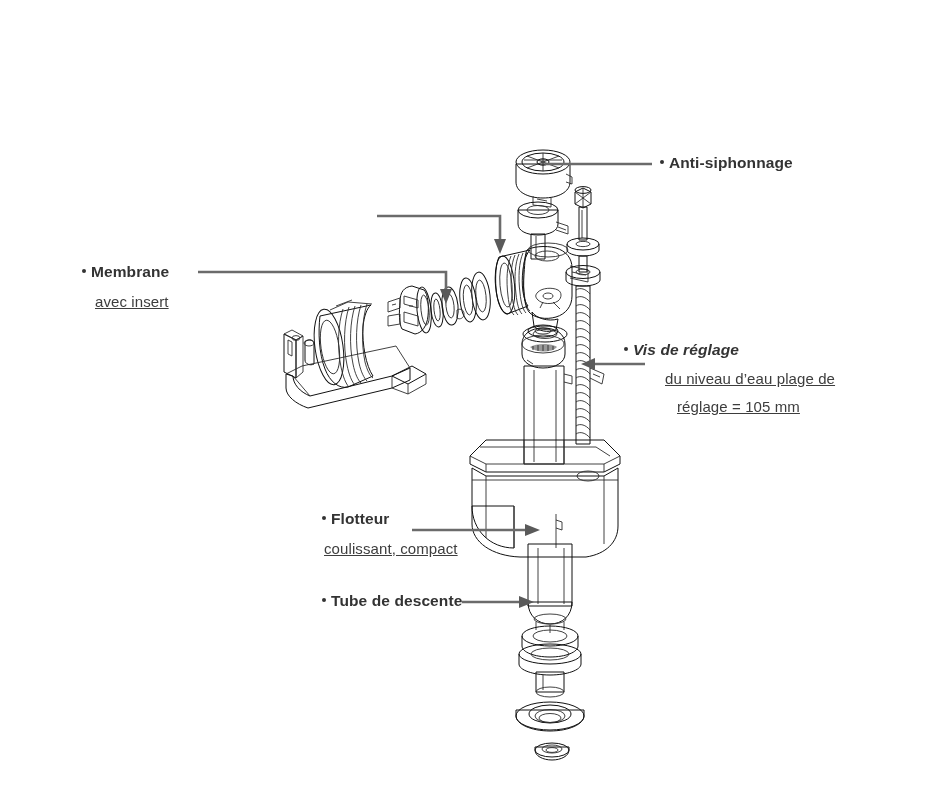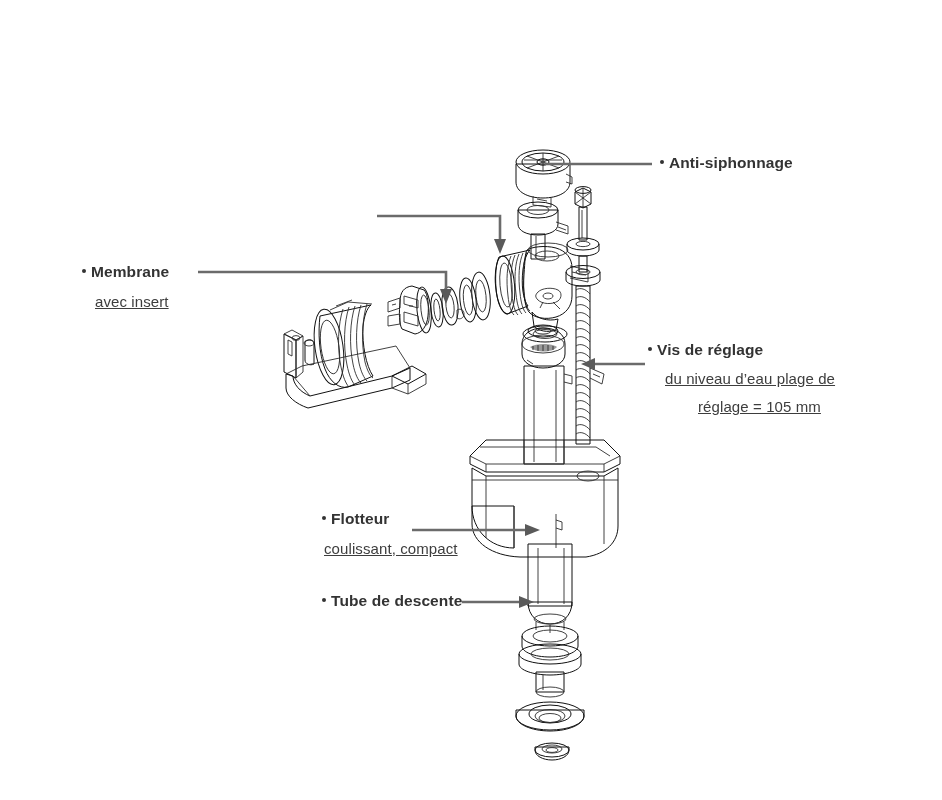--- a/index.html
+++ b/index.html
@@ -392,25 +392,25 @@
   <div class="label lbl-main" style="left:660px; top:111px;">
     <span class="bullet"></span><span>Anti-siphonnage</span>
   </div>
 
 
   <div class="label lbl-main" style="left:82px; top:220px;">
     <span class="bullet"></span><span>Membrane</span>
   </div>
   <div class="label lbl-sub" style="left:95px; top:250px;">avec insert</div>
 
-  <div class="label lbl-main" style="left:648px; top:298px;">
+  <div class="label lbl-main" style="left:624px; top:298px;font-style:italic;">
     <span class="bullet"></span><span>Vis de réglage</span>
   </div>
   <div class="label lbl-sub" style="left:665px; top:327px;">du niveau d’eau plage de</div>
-  <div class="label lbl-sub" style="left:698px; top:355px;text-align:right;">réglage = 105 mm</div>
+  <div class="label lbl-sub" style="left:677px; top:355px;text-align:right;">réglage = 105 mm</div>
 
   <div class="label lbl-main" style="left:322px; top:467px;">
     <span class="bullet"></span><span>Flotteur</span>
   </div>
   <div class="label lbl-sub" style="left:324px; top:497px;">coulissant, compact</div>
 
   <div class="label lbl-main" style="left:322px; top:549px;">
     <span class="bullet"></span><span>Tube</span><span class="reg"> de descente</span>
   </div>
 

